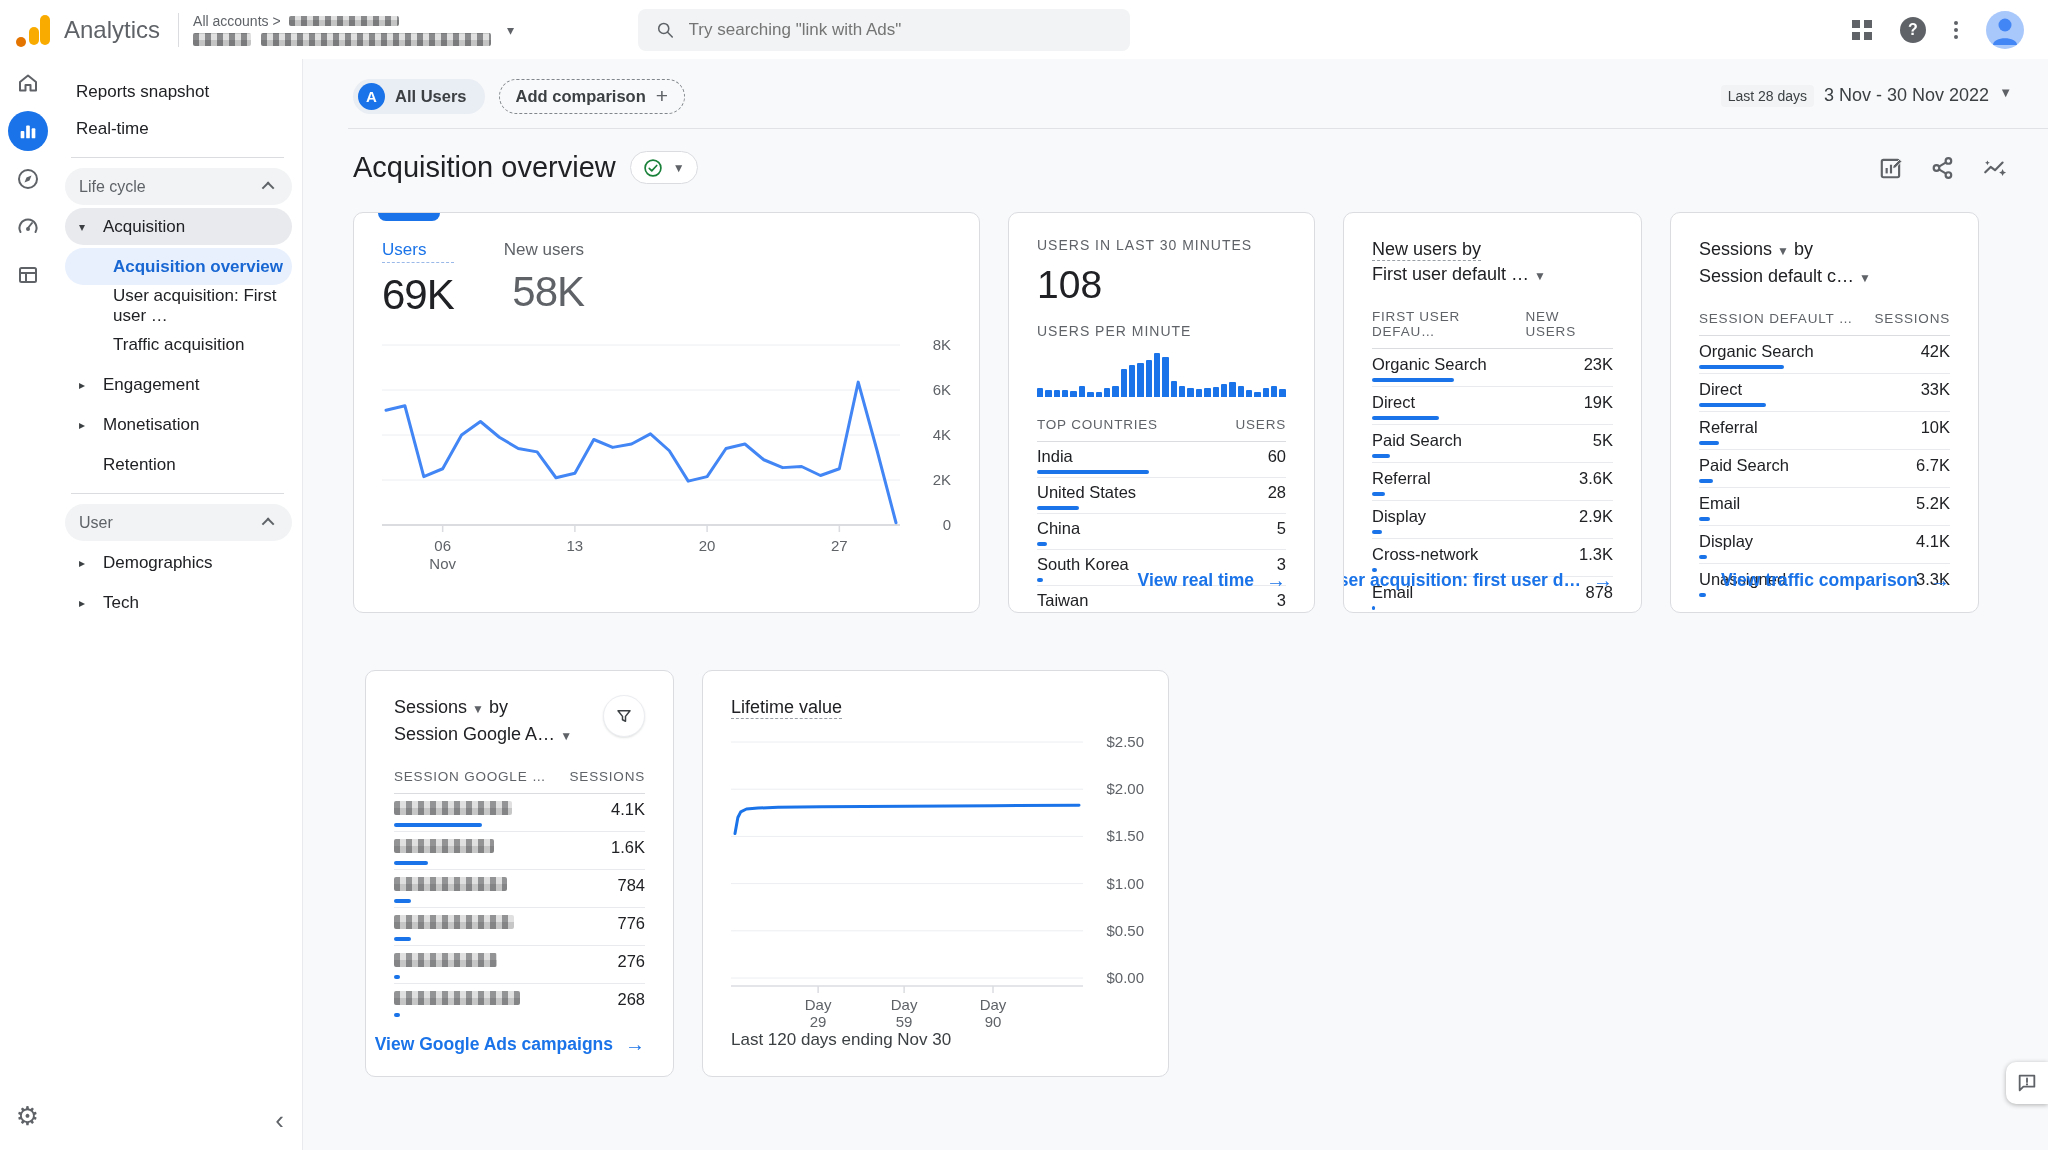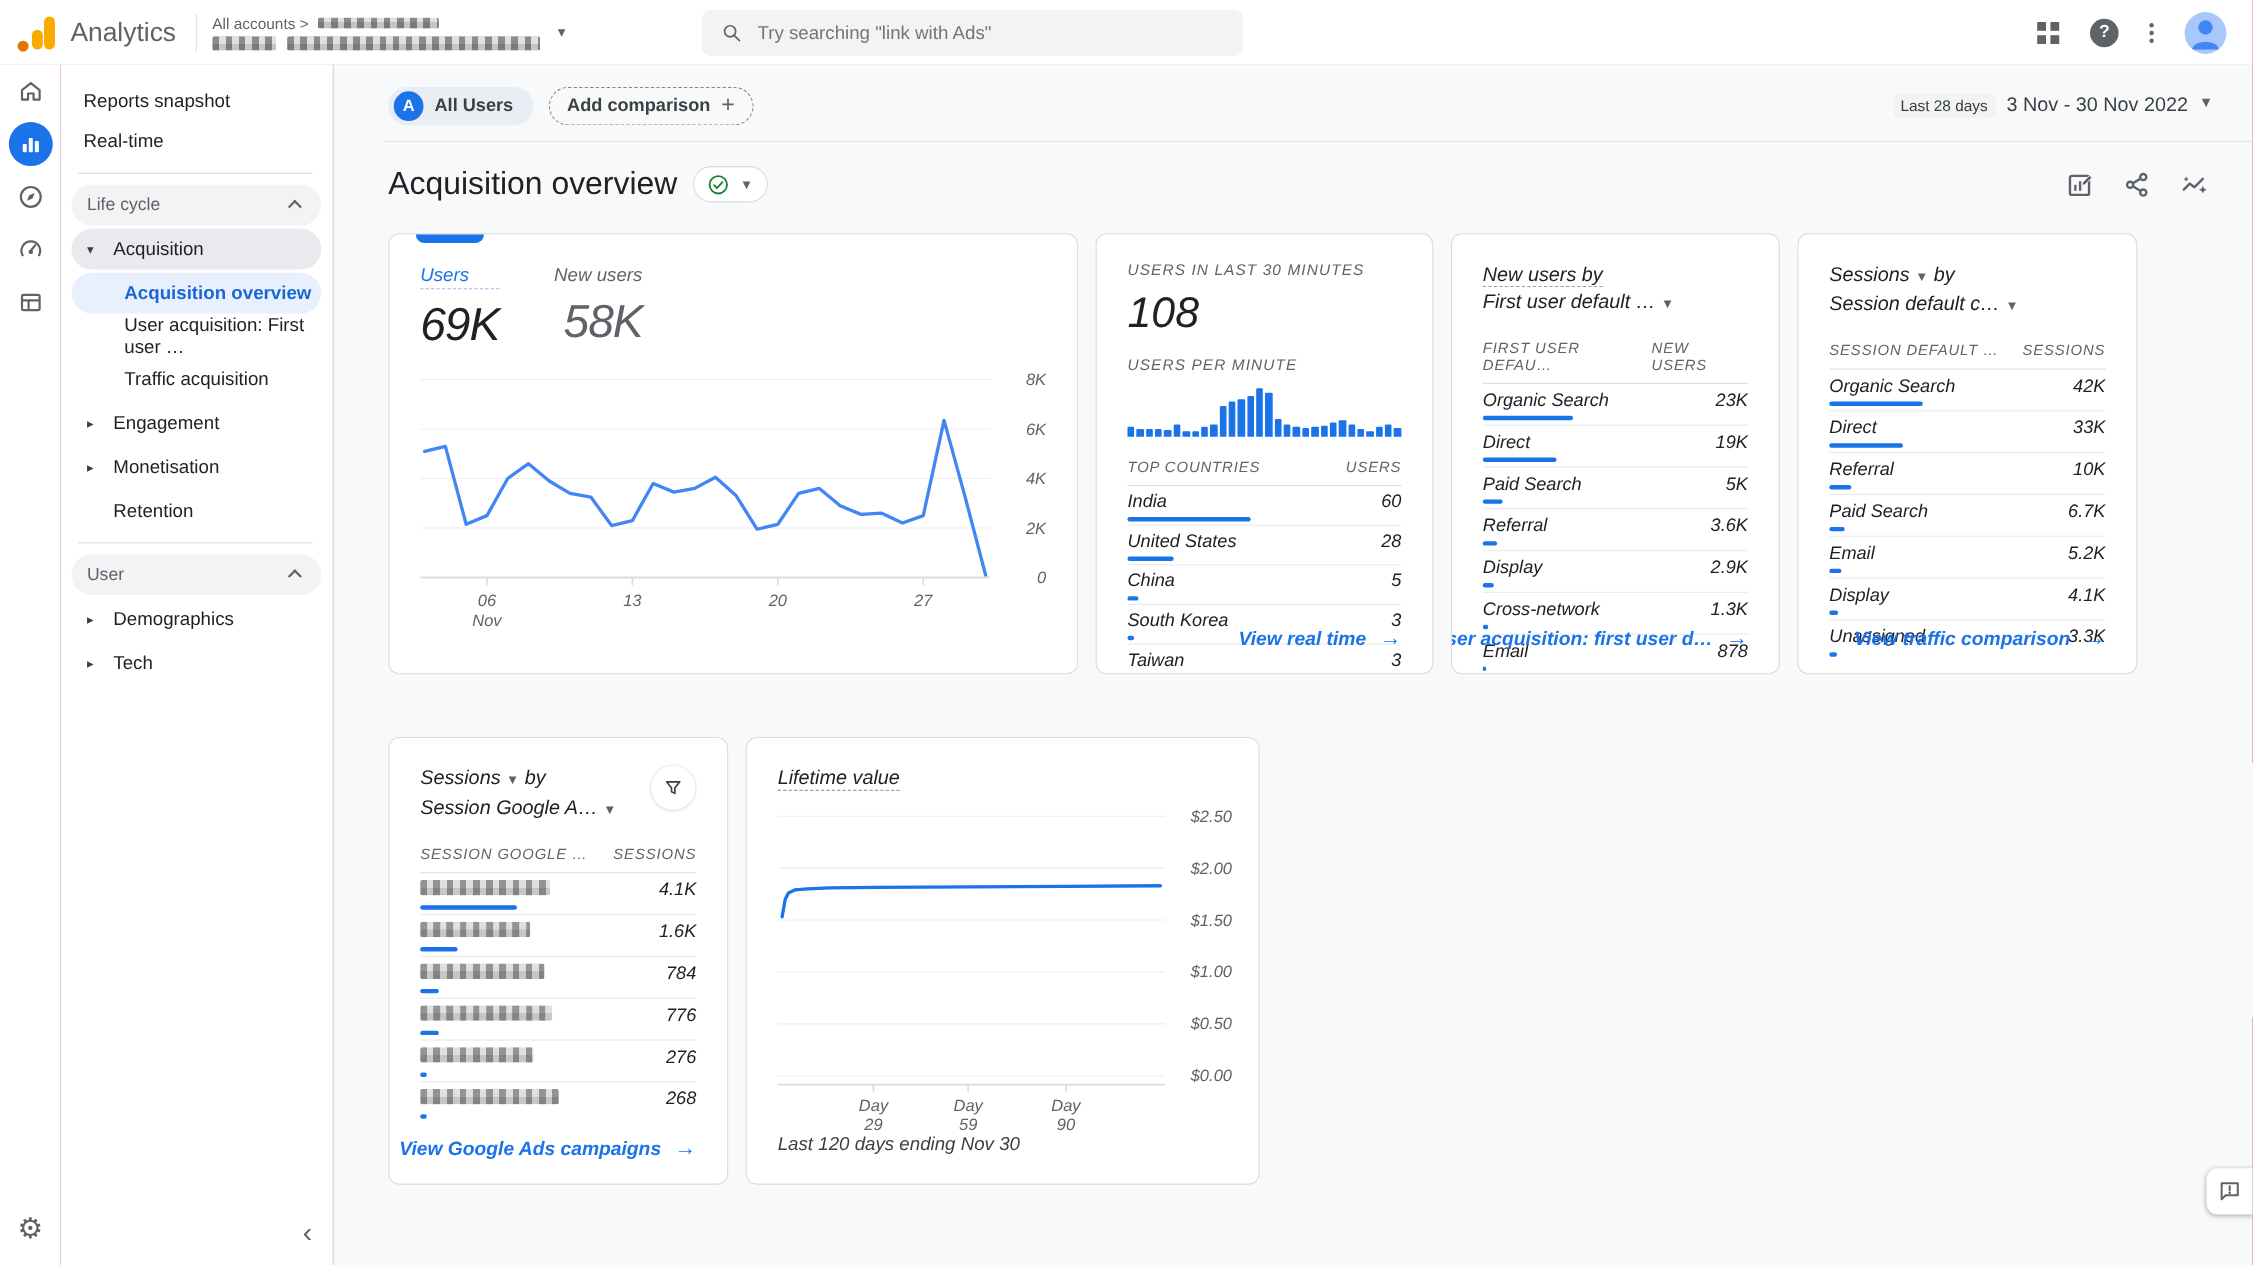--- a/index.html
+++ b/index.html
@@ -77,34 +77,34 @@
   .title-row { display:flex; align-items:center; margin:22px 40px 0 50px; }
   .page-title { font-size:29px; font-weight:normal; color:#202124; }
   .title-badge { display:flex; align-items:center; gap:10px; border:1px solid #dadce0; background:#fff; border-radius:17px; height:33px; padding:0 12px; margin-left:14px; cursor:pointer; }
   .badge-caret { color:#5f6368; font-size:12px; }
   .title-actions { margin-left:auto; display:flex; align-items:center; gap:26px; }
   .ticon { cursor:pointer; display:flex; }
 
   .cards-row { display:flex; gap:16px; margin-left:50px; }
   .row1 { margin-top:28px; }
   .row2 { margin-top:57px; }
-  .dcard { background:#fff; border:1px solid #dadce0; border-radius:10px; position:relative; overflow:hidden;font-style:italic; }
+  .dcard { background:#fff; border:1px solid #dadce0; border-radius:10px; position:relative; overflow:hidden; }
 
   
   #card-users { width:627px; height:401px; }
   .tab-indicator { position:absolute; top:0; left:24px; width:62px; height:8px; background:#1a73e8; border-radius:0 0 8px 8px; }
   .metrics { display:flex; gap:50px; padding:27px 28px 6px; }
   .metric-label { font-size:17px; color:#5f6368; }
   .metric-label.sel { color:#1a73e8; border-bottom:1.5px dashed #9ab8e8; padding-bottom:2px; }
   .metric-value { font-size:42px; margin-top:8px; color:#202124; letter-spacing:-1px; }
   .metric-value.dim { color:#5f6368;text-align:right; }
   #users-chart-svg { display:block; margin:6px 28px 0; }
 
   
-  .scard { padding:24px 28px; }
+  .scard { padding:24px 28px;margin-left:12px; }
   .kicker { font-size:14px; letter-spacing:1px; color:#5f6368; }
   .bignum { font-size:39px; color:#202124; margin:10px 0 16px; }
   .mbars { display:flex; align-items:flex-end; gap:2px; height:46px; margin-top:12px; }
   .mbar { flex:1; background:#1a73e8; border-radius:1px 1px 0 0; }
   .thead { display:flex; justify-content:space-between; font-size:13.5px; letter-spacing:.8px; color:#5f6368;
     padding-bottom:9px; border-bottom:1px solid #dadce0; margin-top:20px; }
   .trow { padding:6px 0 4px; border-bottom:1px solid #e8eaed; }
   .trow:last-child { border-bottom:none; }
   .trow-top { display:flex; justify-content:space-between; align-items:baseline; }
   .tlabel { font-size:16.5px; color:#202124; }

